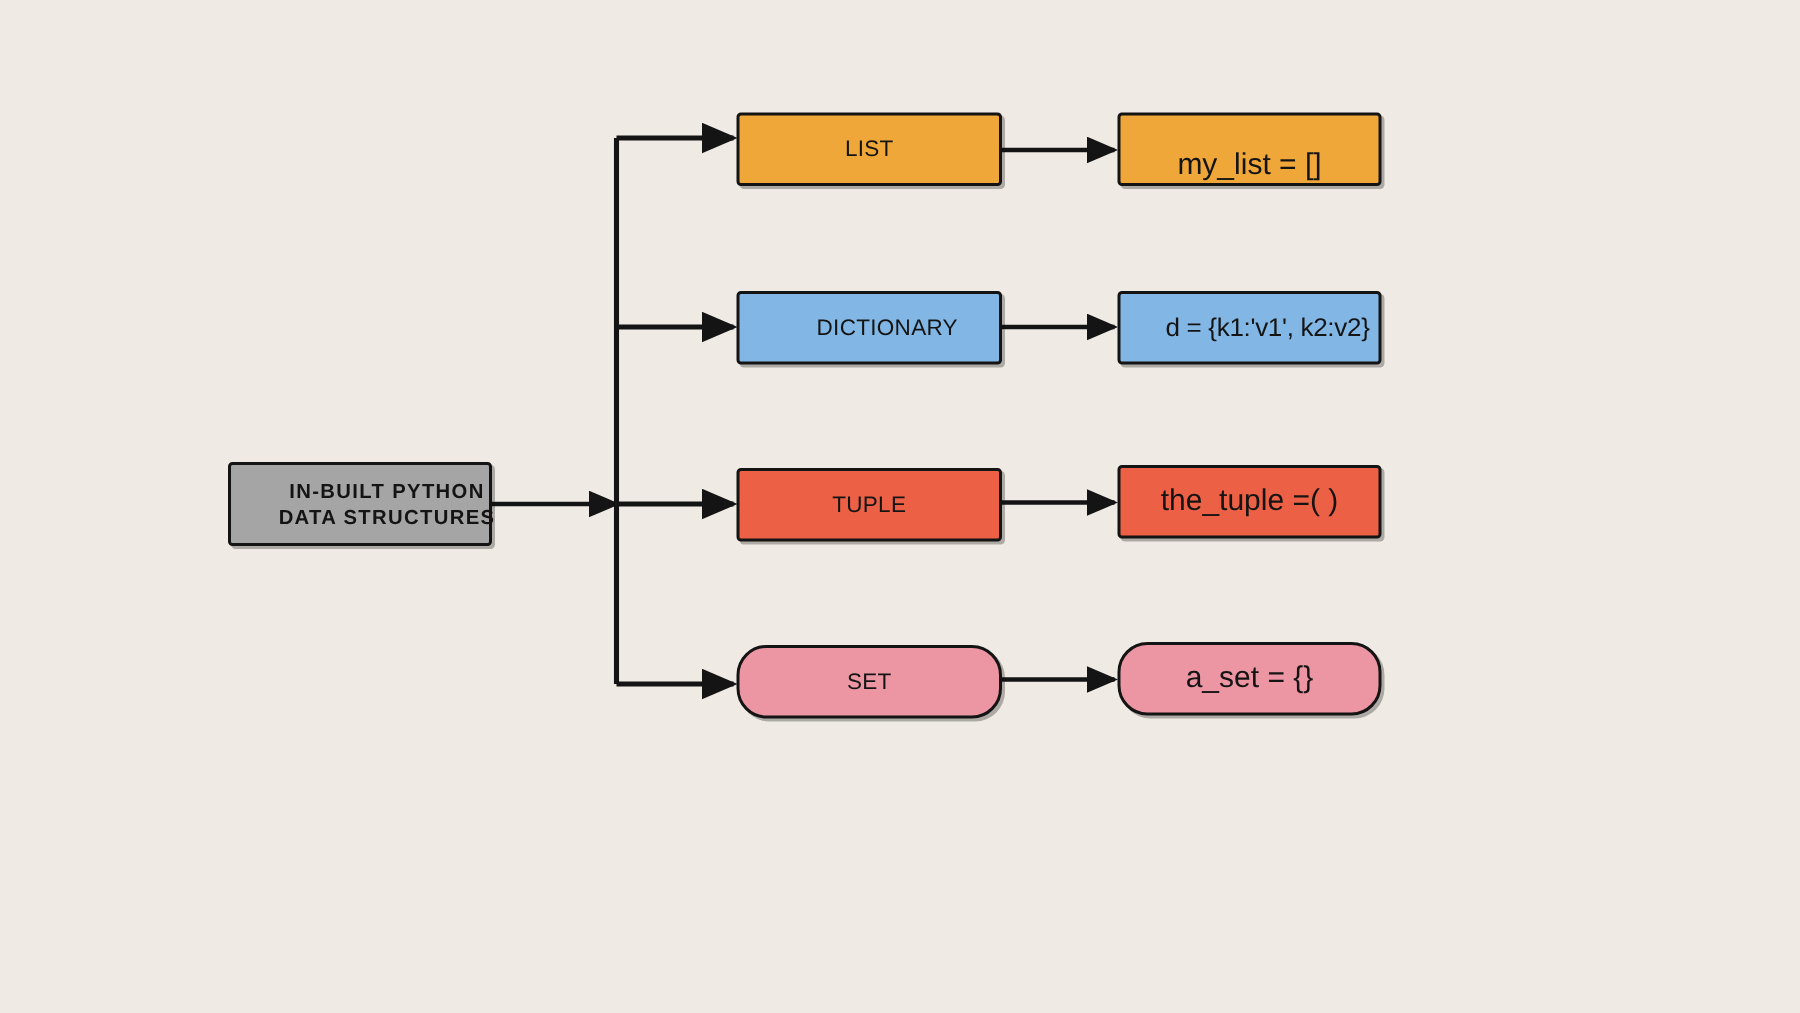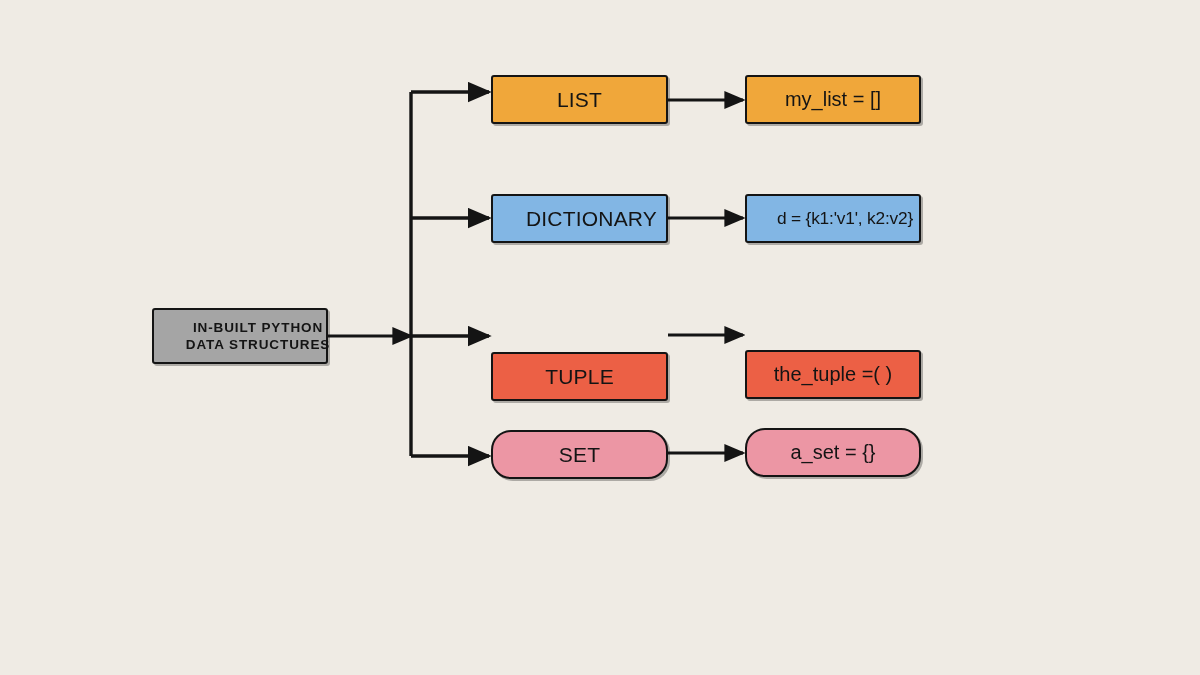--- a/index.html
+++ b/index.html
@@ -54,21 +54,21 @@
     font-weight: bold;
     letter-spacing: 0.9px;
   }
   .node--root .line { display: block; padding-left: 36px; }
 
   
   .node--type {
     left: 491px;
     width: 177px;
     height: 49px;
-    font-size: 21px;
+    font-size: 15px;
     font-weight: 400;
     letter-spacing: 0.2px;
   }
   
   .node--value {
     left: 745px;
     width: 176px;
     height: 49px;
     font-size: 20px;
     font-weight: 400;
@@ -78,29 +78,29 @@
     letter-spacing: -0.2px;
     align-items: center;
   }
 
   
   .row-list   { top: 75px; }
   .row-dict   { top: 194px; }
   .row-tuple  { top: 312px; }
   .row-set    { top: 430px; }
 
-  .val-list   { top: 75px; }
+  .val-list   { top: 75px; align-items: flex-end; }
   .val-dict   { top: 194px; }
   .val-tuple  { top: 310px; }
   .val-set    { top: 428px; }
 
   
   .fill-orange { background: #F0A73A; }
   .fill-blue   { background: #82B6E4; padding-left: 24px; }
-  .fill-red    { background: #EC6045; margin-top: 40px; }
+  .fill-red    { background: #EC6045; }
   .fill-pink   { background: #EC96A4; border-radius: 20px; }
 
   .overflow-label {
     display: block;
     width: 100%;
     text-align: center;
     transform: scaleX(1.02);
   }
 </style>
 </head>

